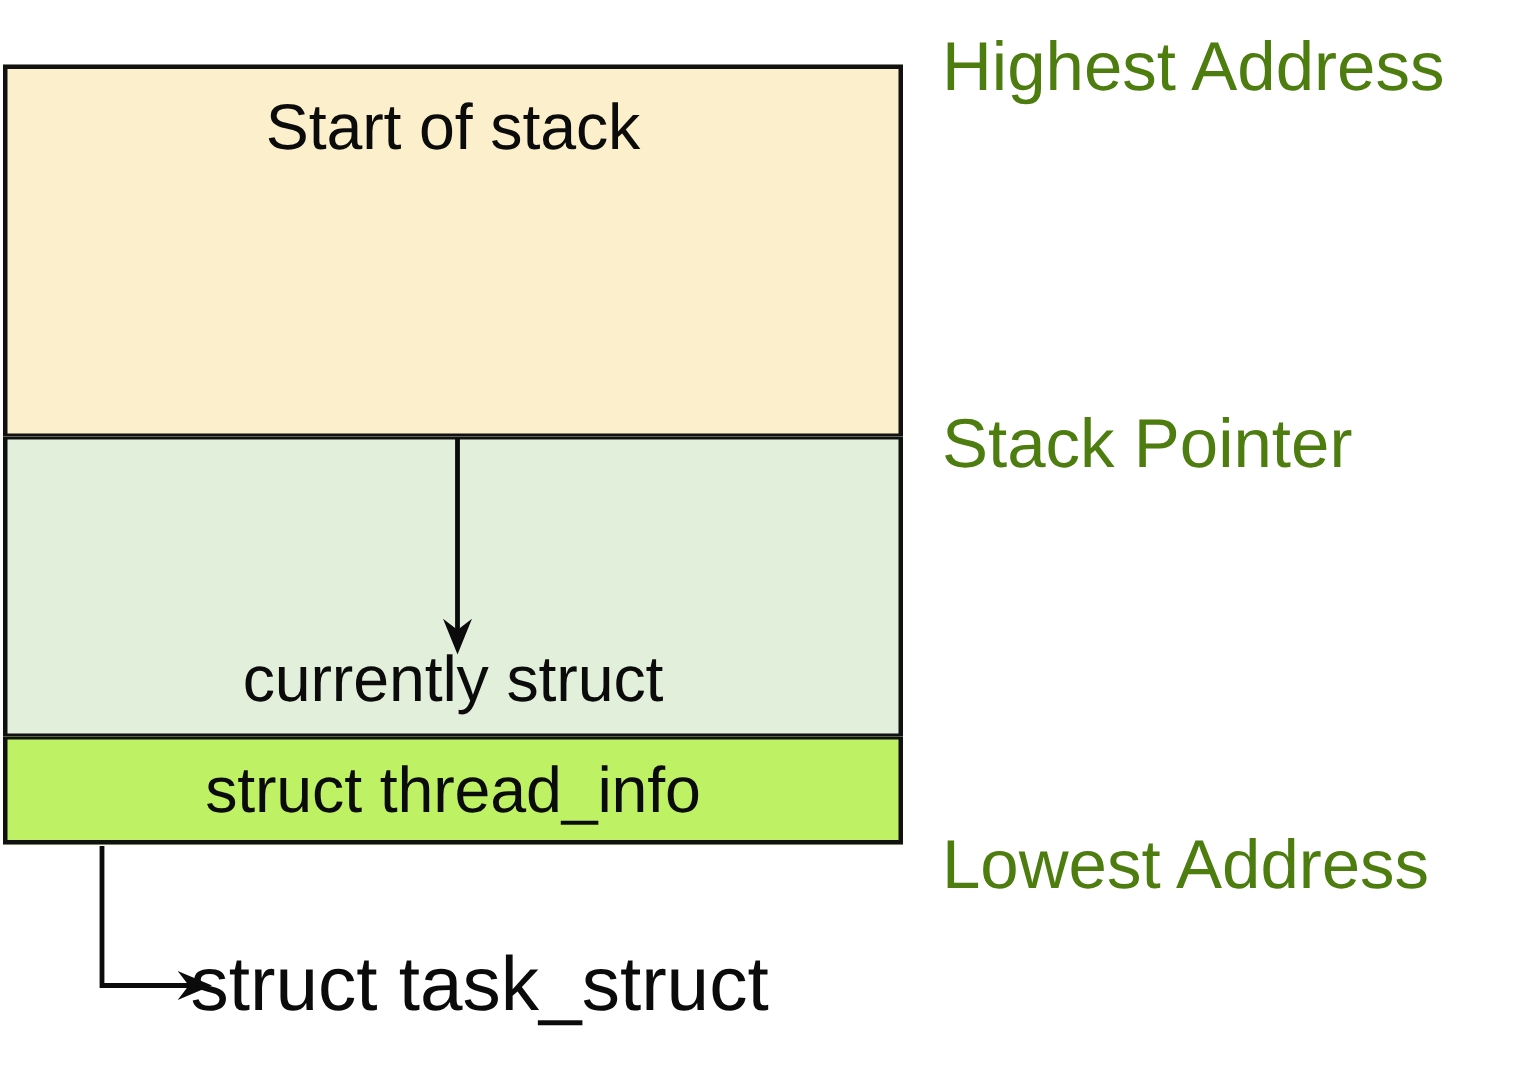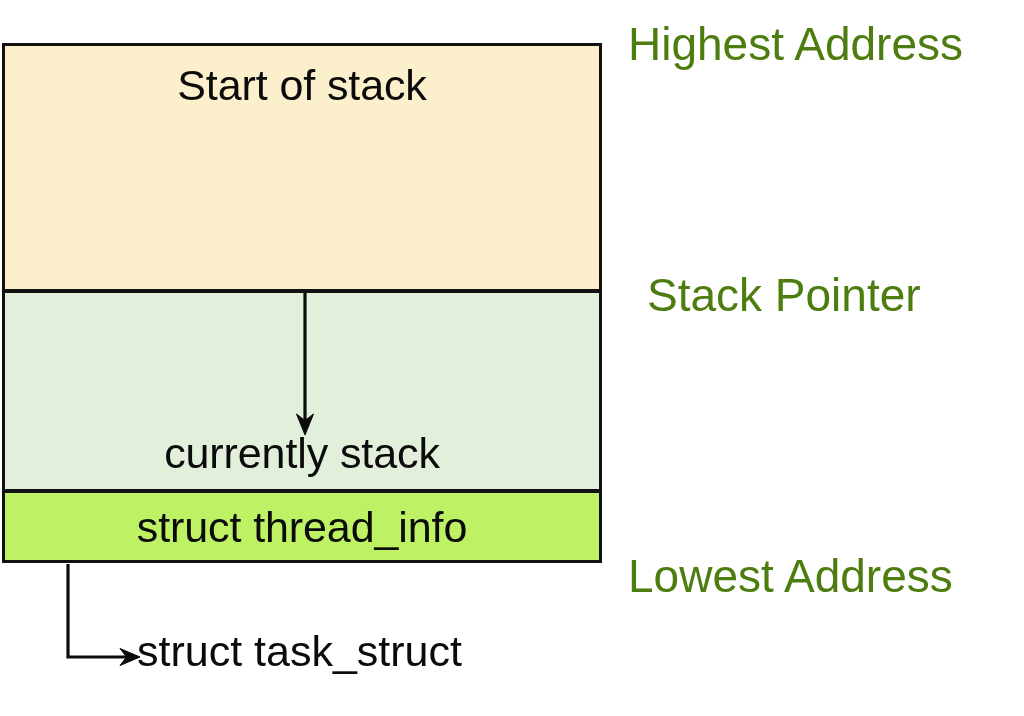--- a/index.html
+++ b/index.html
@@ -83,57 +83,57 @@
   
   .addr-label {
     position: absolute;
     left: 628px;
     font-size: 46px;
     line-height: 1;
     white-space: nowrap;
     color: #4d7c0f;
   }
   .addr-label.highest { top: 21px; }
-  .addr-label.pointer { top: 272px; margin-left: 19px; }
+  .addr-label.pointer { top: 272px; }
   .addr-label.lowest  { top: 543px; margin-top: 10px; }
 
   
   .connector-svg {
     position: absolute;
     left: 0;
     top: 0;
     width: 1024px;
     height: 716px;
     pointer-events: none;
     overflow: visible;
   }
 
   .task-struct-label {
     position: absolute;
-    left: 137px;
+    left: 127px;
     top: 630px;
-    font-size: 43px;
+    font-size: 51px;
     line-height: 1;
     white-space: nowrap;
     color: #0b0b0b;
   }
 </style>
 </head>
 <body>
 
 <div id="stage">
 
   <div class="stack-column">
 
     <div class="mem-box start-of-stack">
       <span class="box-label">Start of stack</span>
     </div>
 
     <div class="mem-box unused">
-      <span class="box-label">currently stack</span>
+      <span class="box-label">currently struct</span>
     </div>
 
     <div class="mem-box thread-info">
       <span class="box-label">struct thread_info</span>
     </div>
 
   </div>
 
   <div class="addr-label highest">Highest Address</div>
 

